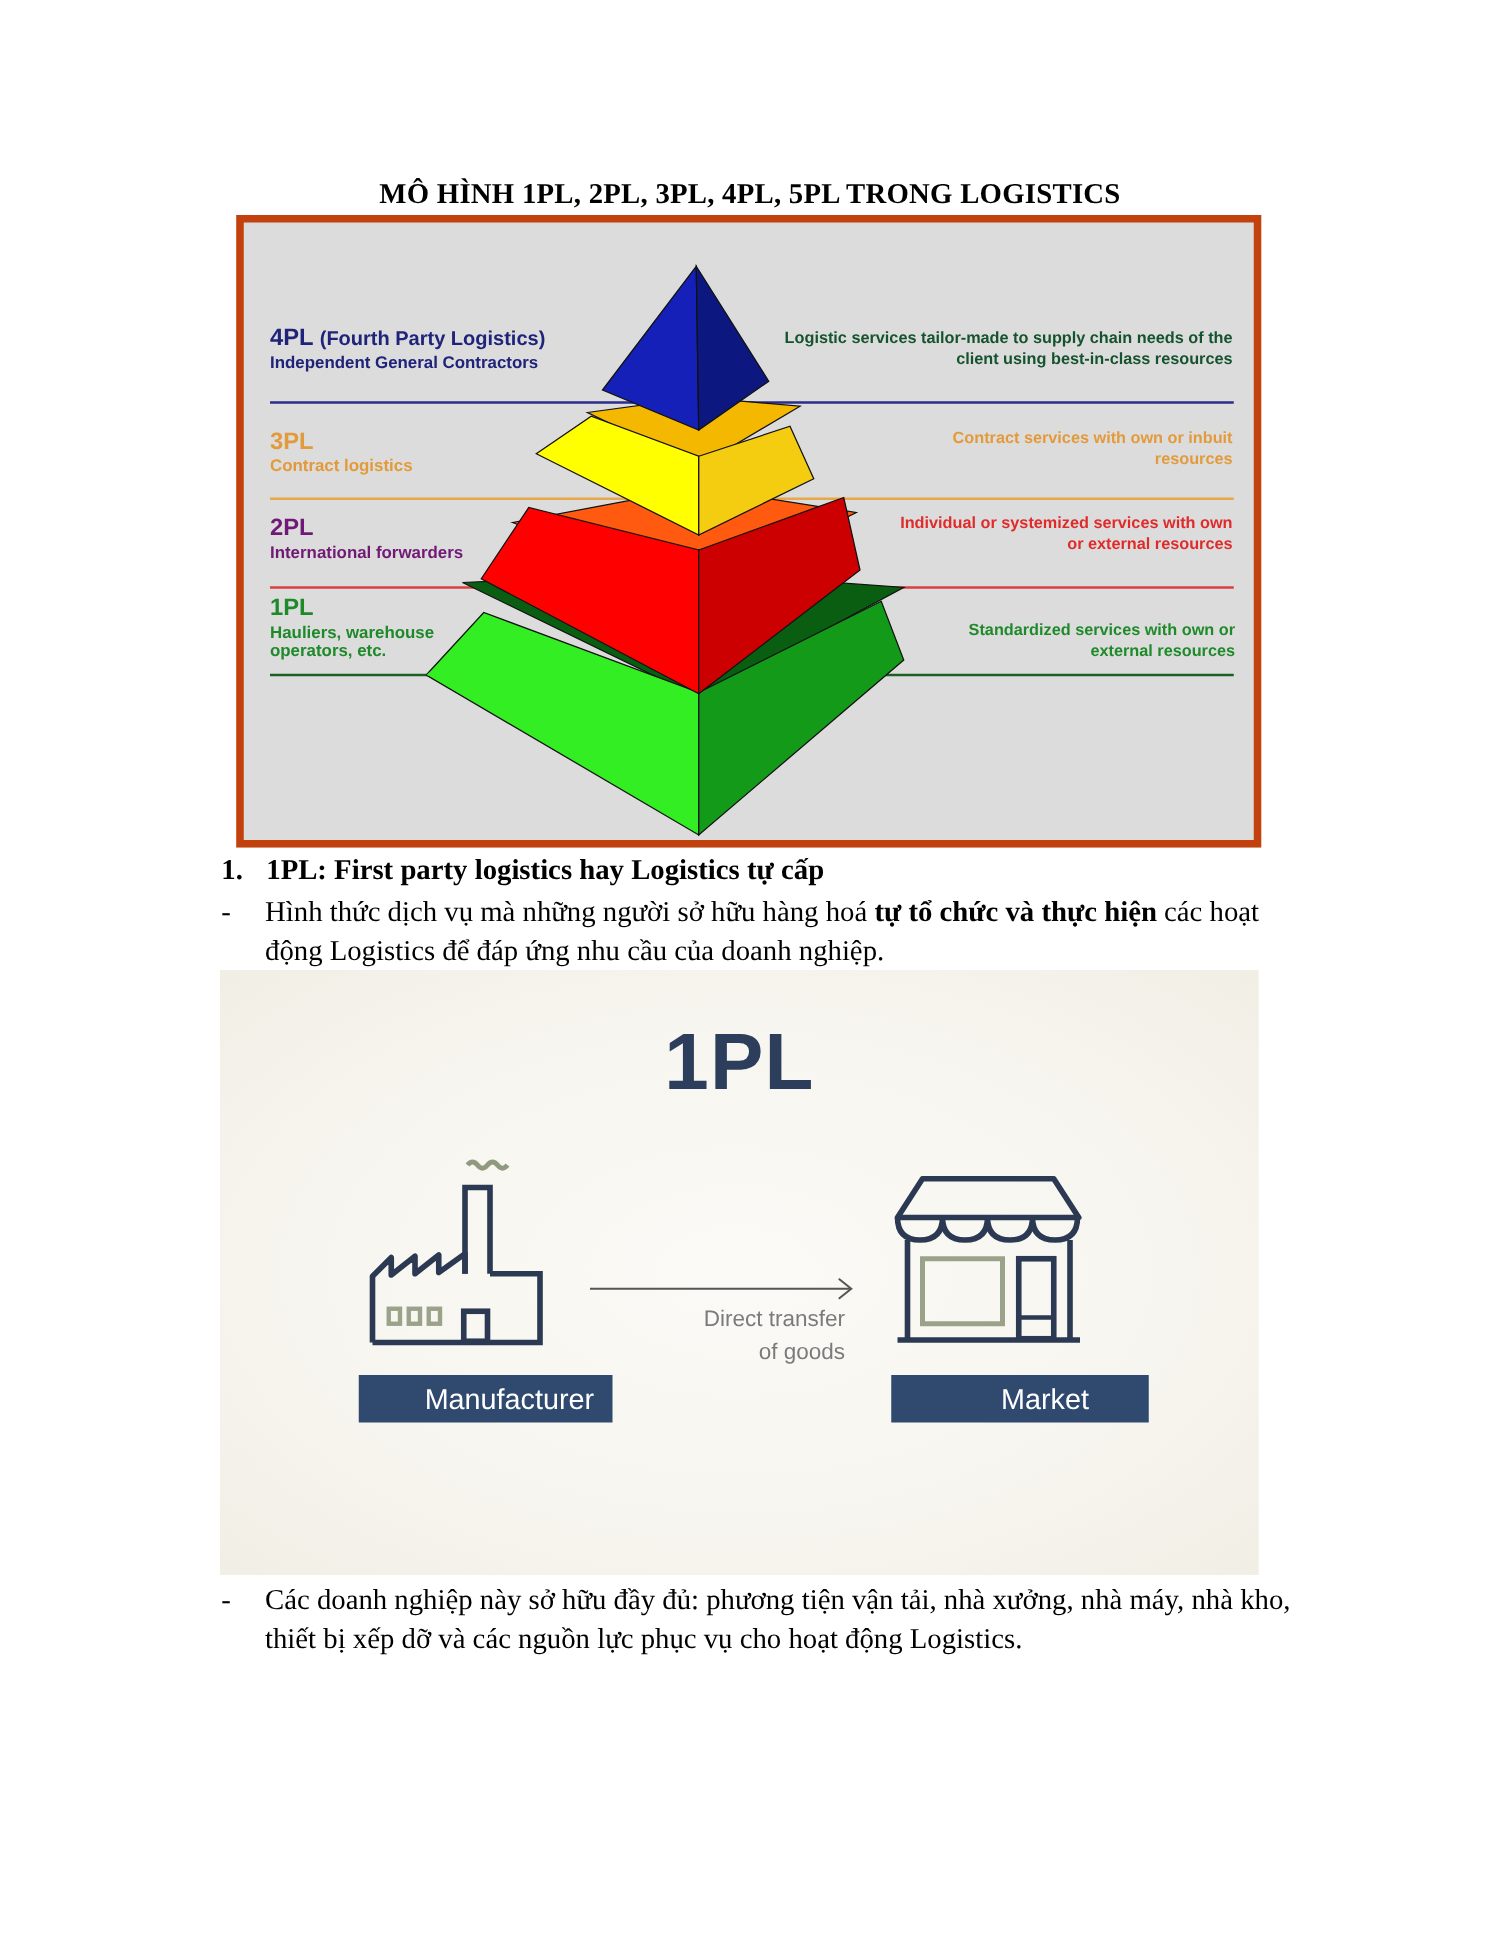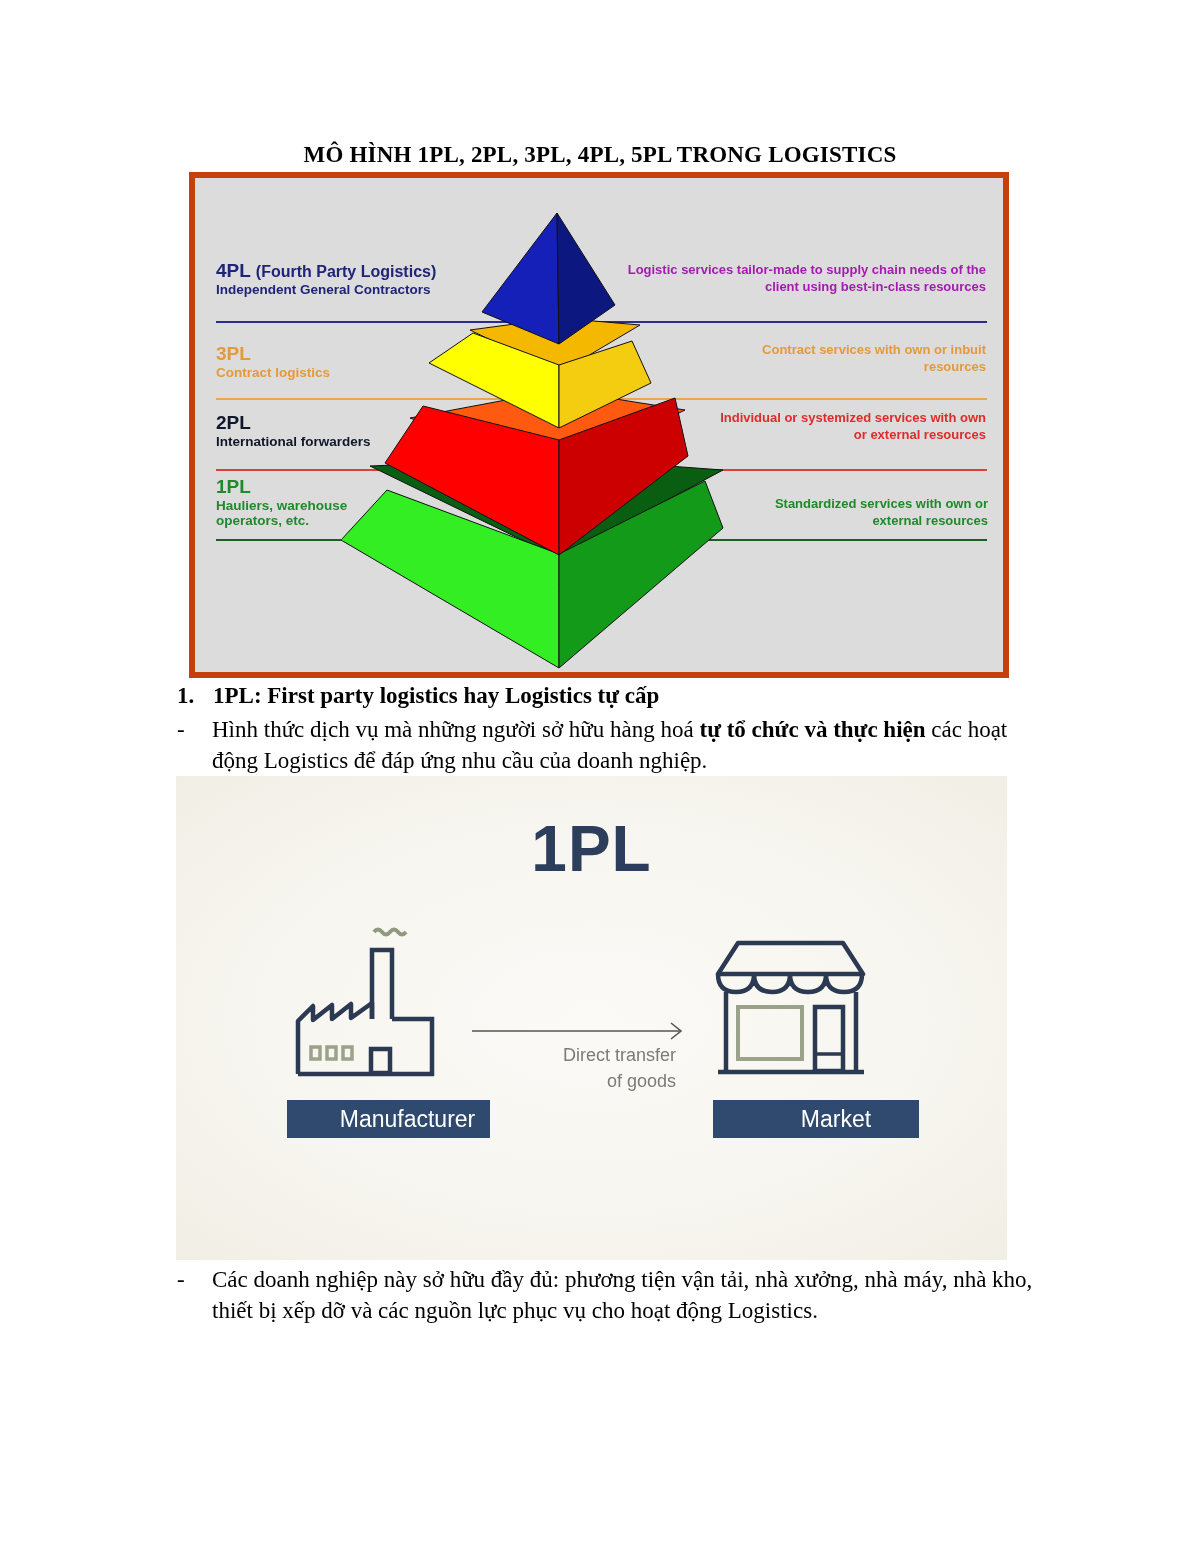--- a/index.html
+++ b/index.html
@@ -86,31 +86,31 @@
   </svg>
 
   <div class="lbl" style="left:21px; top:82px; color:#1f237a;">
     <div class="big"><span>4PL</span> <small>(Fourth Party Logistics)</small></div>
     <div class="sub">Independent General Contractors</div>
   </div>
   <div class="lbl" style="left:21px; top:165px; color:#e39a3a;">
     <div class="big">3PL</div>
     <div class="sub">Contract logistics</div>
   </div>
-  <div class="lbl" style="left:21px; top:234px; color:#0f172a;">
+  <div class="lbl" style="left:21px; top:234px; color:#701a75;">
     <div class="big">2PL</div>
     <div class="sub">International forwarders</div>
   </div>
   <div class="lbl" style="left:21px; top:298px; color:#1f8a2a;">
     <div class="big">1PL</div>
     <div class="sub">Hauliers, warehouse</div>
     <div class="sub">operators, etc.</div>
   </div>
 
-  <div class="desc" style="left:391px; top:84px; color:#a21caf;">
+  <div class="desc" style="left:391px; top:84px; color:#14532d;">
     <div>Logistic services tailor-made to supply chain needs of the</div>
     <div>client using best-in-class resources</div>
   </div>
   <div class="desc" style="left:391px; top:164px; color:#e39a3a;">
     <div>Contract services with own or inbuit</div>
     <div>resources</div>
   </div>
   <div class="desc" style="left:391px; top:232px; color:#e02b2b;">
     <div>Individual or systemized services with own</div>
     <div>or external resources</div>

